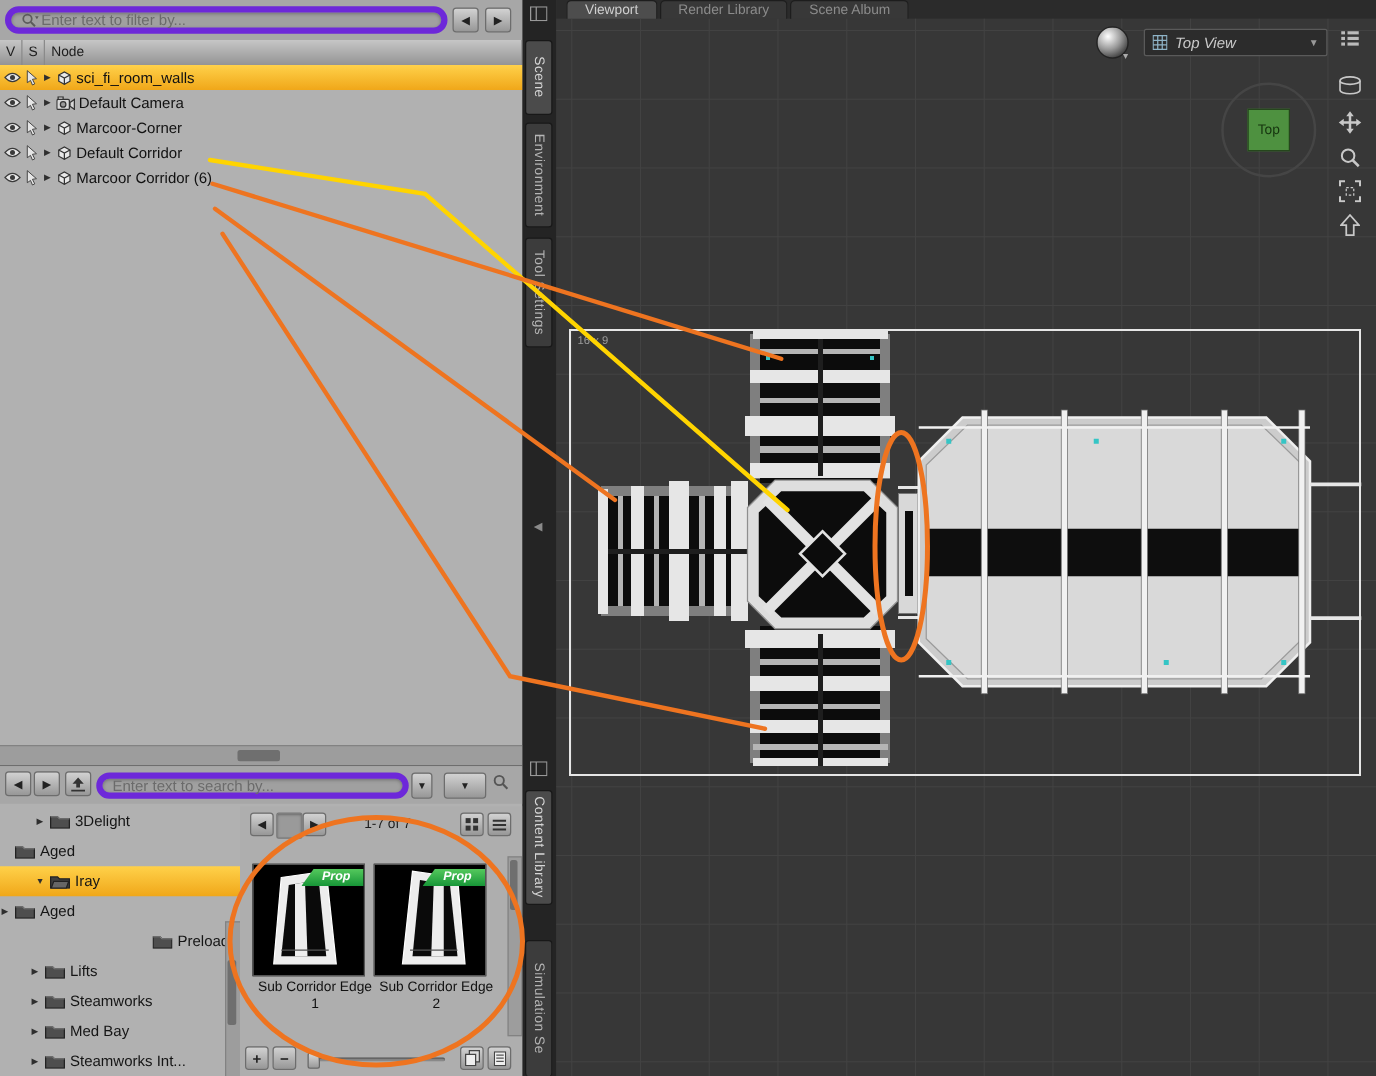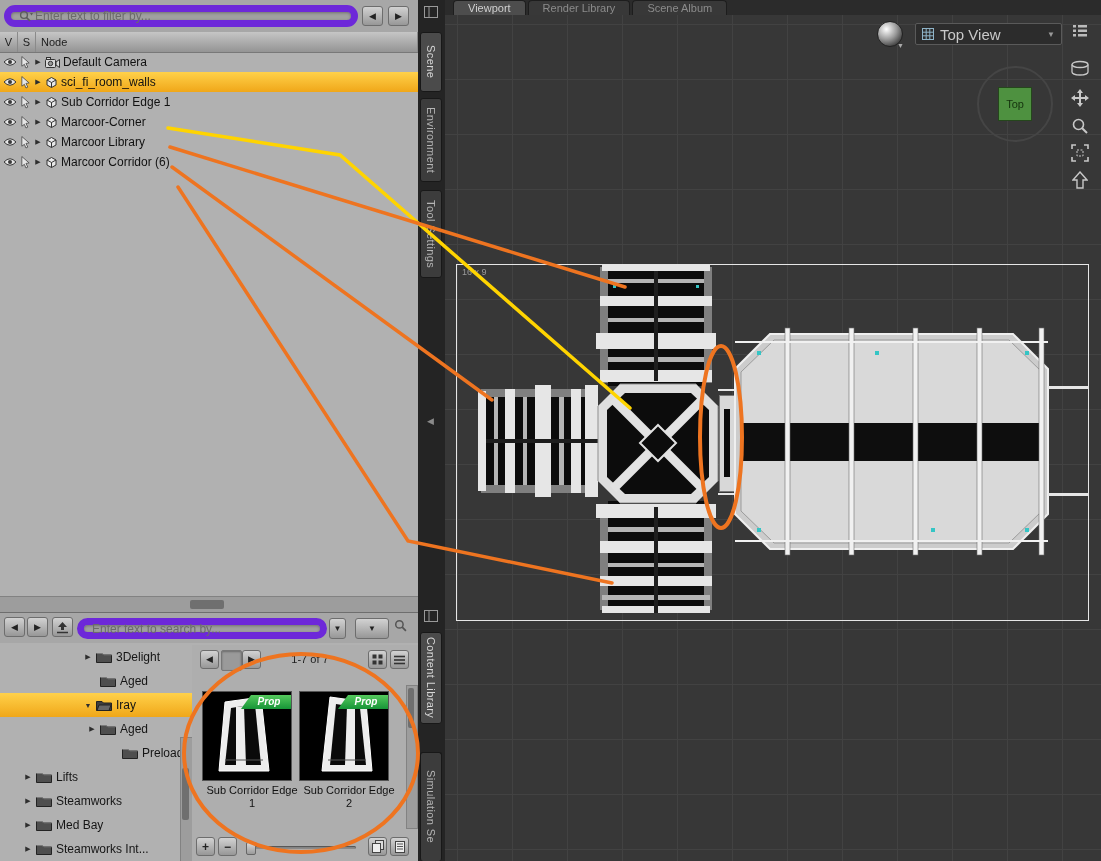--- a/index.html
+++ b/index.html
@@ -5,21 +5,21 @@
   html,body{margin:0;padding:0;}
   body{
     width:1101px;height:861px;position:relative;overflow:hidden;
     background:#383838;font-family:"Liberation Sans",sans-serif;
     -webkit-font-smoothing:antialiased;
   }
   
   .btn{background:linear-gradient(#d2d2d2,#979797);border:1px solid #6d6d6d;border-radius:3px;
        display:flex;align-items:center;justify-content:center;color:#222;box-sizing:border-box;}
   .glyph{font-size:9px;color:#222;line-height:1;}
-  .searchbox{background:#a0a0a0;border:7px solid #6d28d9;border-radius:11px;
+  .searchbox{background:#a0a0a0;border:5px solid #6d28d9;border-radius:11px;
        box-shadow:inset 0 1px 3px rgba(0,0,0,.3);display:flex;align-items:center;box-sizing:border-box;}
   .searchbox input{flex:1;background:transparent;border:none;outline:none;font-size:12px;color:#333;
        font-family:"Liberation Sans",sans-serif;min-width:0;}
   .searchbox input::placeholder{color:#6b6b6b;}
   
   .scene-pane{position:absolute;left:0;top:0;width:418px;height:612px;background:#b1b1b1;}
   .filter-bar{position:absolute;left:0;top:0;width:418px;height:32px;background:#a7a7a7;}
   .filter-box{position:absolute;left:4px;top:5px;width:354px;height:22px;padding:0 8px;}
   .fb-btn{position:absolute;top:6px;width:21px;height:20px;}
   .col-header{position:absolute;left:0;top:32px;width:418px;height:20px;display:flex;
@@ -40,21 +40,21 @@
   .cl-toolbar{position:absolute;left:0;top:0;width:418px;height:30px;background:#a7a7a7;}
   .cl-btn{position:absolute;top:4px;width:21px;height:20px;}
   .cl-search{position:absolute;left:77px;top:5px;width:250px;height:21px;padding:0 6px;}
   .cl-search-dd{position:absolute;left:329px;top:5px;width:17px;height:21px;}
   .cl-combo{position:absolute;left:355px;top:5px;width:34px;height:21px;}
   .cl-mag{position:absolute;left:394px;top:6px;width:20px;height:19px;}
   .cl-body{position:absolute;left:0;top:32px;width:418px;height:217px;}
   .cl-tree{position:absolute;left:0;top:0;width:192px;height:217px;overflow:hidden;}
   .trow{height:24px;display:flex;align-items:center;gap:4px;font-size:12px;color:#151515;}
   .trow.selected{background:linear-gradient(#ffd14a,#f0a719);}
-  .p2{padding-left:24px;} .p3{padding-left:84px;} .p4{padding-left:88px;} .p5{padding-left:110px;}
+  .p2{padding-left:24px;} .p3{padding-left:28px;} .p4{} .p5{padding-left:110px;}
   .tree-scroll{position:absolute;left:180px;top:92px;width:11px;height:125px;background:#9d9d9d;border:1px solid #828282;}
   .tree-thumb{position:absolute;left:1px;top:30px;width:7px;height:52px;background:#6f6f6f;border-radius:2px;}
   .cl-browser{position:absolute;left:192px;top:0;width:226px;height:217px;background:#aeaeae;}
   .bnav{position:absolute;left:0;top:4px;width:226px;height:24px;}
   .bnav-btn{position:absolute;top:1px;width:19px;height:19px;}
   .pager{position:absolute;left:78px;top:4px;width:80px;text-align:center;font-size:11px;color:#1c1c1c;}
   .cards{position:absolute;left:10px;top:46px;}
   .card{position:absolute;top:0;width:100px;}
   .thumb{position:relative;width:88px;height:88px;background:#000;border:1px solid #555;box-sizing:content-box;overflow:hidden;}
   .ribbon{position:absolute;top:3px;right:0;width:50px;height:14px;background:linear-gradient(#55c95d,#169537);
@@ -83,21 +83,21 @@
   .vp-tab.active{background:#4d4d4d;color:#cfcfcf;}
   .vp-canvas{position:absolute;left:0;top:15px;width:656px;height:846px;background:#373737;
        background-image:linear-gradient(#424242 1px,transparent 1px),linear-gradient(90deg,#424242 1px,transparent 1px);
        background-size:55px 55px;background-position:12px 9px;}
   .frame-label{position:absolute;left:17px;top:252px;font-size:9px;color:#9a9a9a;}
   .vp-sphere{position:absolute;left:432px;top:6px;width:24px;height:24px;border-radius:50%;
        background:radial-gradient(circle at 35% 30%,#ffffff,#9a9a9a 45%,#2f2f2f 85%);border:1px solid #222;}
   .vp-sphere-dd{position:absolute;left:452px;top:27px;font-size:7px;color:#aaa;}
   .vp-dd{position:absolute;left:470px;top:8px;width:147px;height:22px;background:#2c2c2c;border:1px solid #5a5a5a;
        border-radius:2px;display:flex;align-items:center;gap:6px;padding:0 6px;box-sizing:border-box;}
-  .vp-dd-label{flex:1;font-size:15px;color:#c9c9c9;}
+  .vp-dd-label{flex:1;font-size:12px;color:#c9c9c9;font-style:italic;}
   .vp-dd-arrow{font-size:8px;color:#999;}
   .vp-pane-icon{position:absolute;left:627px;top:9px;}
   .vp-tool{position:absolute;left:621px;width:27px;height:26px;display:flex;align-items:center;justify-content:center;}
   .gizmo-ring{position:absolute;left:532px;top:51px;width:76px;height:76px;border-radius:50%;border:2px solid #454545;box-sizing:border-box;}
   .gizmo-square{position:absolute;left:553px;top:72px;width:34px;height:34px;background:#4e9140;border:1px solid #25461c;
        display:flex;align-items:center;justify-content:center;font-size:11px;color:#15330e;box-sizing:border-box;}
   .annotations{position:absolute;left:0;top:0;z-index:99;pointer-events:none;}
 </style>
 </head>
 <body>
@@ -123,20 +123,41 @@
   </div>
 
   <div class="col-header">
     <div class="col-cell col-v">V</div>
     <div class="col-cell col-s">S</div>
     <div class="col-cell col-node">Node</div>
   </div>
 
   <div class="node-rows">
 
+    <div class="srow selected">
+      <span class="icn">
+          <svg width="14" height="10" viewBox="0 0 14 10">
+            <path d="M1 5 Q7 -1.5 13 5 Q7 11.5 1 5 Z" fill="#e6e6e6" stroke="#3a3a3a"></path>
+            <circle cx="7" cy="5" r="2" fill="#3a3a3a"></circle>
+          </svg>
+        </span>
+      <span class="icn">
+          <svg width="11" height="13" viewBox="0 0 12 13">
+            <path d="M2 0 L10 7 L6.5 7.5 L8.5 11.5 L6.5 12.5 L4.8 8.5 L2 10.5 Z" fill="#e6e6e6" stroke="#3a3a3a" stroke-width="0.8"></path>
+          </svg>
+        </span>
+      <span class="exp">▶</span>
+      <span class="icn">
+          <svg width="13" height="13" viewBox="0 0 13 13">
+            <path d="M2 4 L6.5 1.5 L11 4 L11 9 L6.5 11.5 L2 9 Z" fill="#e8e8e8" stroke="#333"></path>
+            <path d="M2 4 L6.5 6.5 L11 4 M6.5 6.5 L6.5 11.5" fill="none" stroke="#333"></path>
+          </svg>
+        </span>
+      <span>sci_fi_room_walls</span>
+    </div>
     <div class="srow">
       <span class="icn">
           <svg width="14" height="10" viewBox="0 0 14 10">
             <path d="M1 5 Q7 -1.5 13 5 Q7 11.5 1 5 Z" fill="#e6e6e6" stroke="#3a3a3a"></path>
             <circle cx="7" cy="5" r="2" fill="#3a3a3a"></circle>
           </svg>
         </span>
       <span class="icn">
           <svg width="11" height="13" viewBox="0 0 12 13">
             <path d="M2 0 L10 7 L6.5 7.5 L8.5 11.5 L6.5 12.5 L4.8 8.5 L2 10.5 Z" fill="#e6e6e6" stroke="#3a3a3a" stroke-width="0.8"></path>
@@ -146,103 +167,61 @@
       <span class="icn">
           <svg width="15" height="11" viewBox="0 0 15 11">
             <rect x="0.5" y="2.5" width="10" height="8" rx="1" fill="#d8d8d8" stroke="#333"></rect>
             <circle cx="5.5" cy="6.5" r="2.2" fill="#9a9a9a" stroke="#333"></circle>
             <path d="M11 5 L14.5 2.5 L14.5 10.5 L11 8 Z" fill="#d8d8d8" stroke="#333"></path>
             <rect x="1.5" y="0.5" width="4" height="2" fill="#d8d8d8" stroke="#333"></rect>
           </svg>
         </span>
       <span>Default Camera</span>
     </div>
-    <div class="srow selected">
+    <div class="srow">
       <span class="icn">
           <svg width="14" height="10" viewBox="0 0 14 10">
             <path d="M1 5 Q7 -1.5 13 5 Q7 11.5 1 5 Z" fill="#e6e6e6" stroke="#3a3a3a"></path>
             <circle cx="7" cy="5" r="2" fill="#3a3a3a"></circle>
           </svg>
         </span>
       <span class="icn">
           <svg width="11" height="13" viewBox="0 0 12 13">
             <path d="M2 0 L10 7 L6.5 7.5 L8.5 11.5 L6.5 12.5 L4.8 8.5 L2 10.5 Z" fill="#e6e6e6" stroke="#3a3a3a" stroke-width="0.8"></path>
           </svg>
         </span>
       <span class="exp">▶</span>
       <span class="icn">
           <svg width="13" height="13" viewBox="0 0 13 13">
             <path d="M2 4 L6.5 1.5 L11 4 L11 9 L6.5 11.5 L2 9 Z" fill="#e8e8e8" stroke="#333"></path>
             <path d="M2 4 L6.5 6.5 L11 4 M6.5 6.5 L6.5 11.5" fill="none" stroke="#333"></path>
           </svg>
         </span>
-      <span>sci_fi_room_walls</span>
+      <span>Marcoor-Corner</span>
     </div>
     <div class="srow">
       <span class="icn">
           <svg width="14" height="10" viewBox="0 0 14 10">
             <path d="M1 5 Q7 -1.5 13 5 Q7 11.5 1 5 Z" fill="#e6e6e6" stroke="#3a3a3a"></path>
             <circle cx="7" cy="5" r="2" fill="#3a3a3a"></circle>
           </svg>
         </span>
       <span class="icn">
           <svg width="11" height="13" viewBox="0 0 12 13">
             <path d="M2 0 L10 7 L6.5 7.5 L8.5 11.5 L6.5 12.5 L4.8 8.5 L2 10.5 Z" fill="#e6e6e6" stroke="#3a3a3a" stroke-width="0.8"></path>
           </svg>
         </span>
       <span class="exp">▶</span>
       <span class="icn">
           <svg width="13" height="13" viewBox="0 0 13 13">
             <path d="M2 4 L6.5 1.5 L11 4 L11 9 L6.5 11.5 L2 9 Z" fill="#e8e8e8" stroke="#333"></path>
             <path d="M2 4 L6.5 6.5 L11 4 M6.5 6.5 L6.5 11.5" fill="none" stroke="#333"></path>
           </svg>
         </span>
-      <span>Sub Corridor Edge 1</span>
-    </div>
-    <div class="srow">
-      <span class="icn">
-          <svg width="14" height="10" viewBox="0 0 14 10">
-            <path d="M1 5 Q7 -1.5 13 5 Q7 11.5 1 5 Z" fill="#e6e6e6" stroke="#3a3a3a"></path>
-            <circle cx="7" cy="5" r="2" fill="#3a3a3a"></circle>
-          </svg>
-        </span>
-      <span class="icn">
-          <svg width="11" height="13" viewBox="0 0 12 13">
-            <path d="M2 0 L10 7 L6.5 7.5 L8.5 11.5 L6.5 12.5 L4.8 8.5 L2 10.5 Z" fill="#e6e6e6" stroke="#3a3a3a" stroke-width="0.8"></path>
-          </svg>
-        </span>
-      <span class="exp">▶</span>
-      <span class="icn">
-          <svg width="13" height="13" viewBox="0 0 13 13">
-            <path d="M2 4 L6.5 1.5 L11 4 L11 9 L6.5 11.5 L2 9 Z" fill="#e8e8e8" stroke="#333"></path>
-            <path d="M2 4 L6.5 6.5 L11 4 M6.5 6.5 L6.5 11.5" fill="none" stroke="#333"></path>
-          </svg>
-        </span>
-      <span>Marcoor-Corner</span>
-    </div>
-    <div class="srow">
-      <span class="icn">
-          <svg width="14" height="10" viewBox="0 0 14 10">
-            <path d="M1 5 Q7 -1.5 13 5 Q7 11.5 1 5 Z" fill="#e6e6e6" stroke="#3a3a3a"></path>
-            <circle cx="7" cy="5" r="2" fill="#3a3a3a"></circle>
-          </svg>
-        </span>
-      <span class="icn">
-          <svg width="11" height="13" viewBox="0 0 12 13">
-            <path d="M2 0 L10 7 L6.5 7.5 L8.5 11.5 L6.5 12.5 L4.8 8.5 L2 10.5 Z" fill="#e6e6e6" stroke="#3a3a3a" stroke-width="0.8"></path>
-          </svg>
-        </span>
-      <span class="exp">▶</span>
-      <span class="icn">
-          <svg width="13" height="13" viewBox="0 0 13 13">
-            <path d="M2 4 L6.5 1.5 L11 4 L11 9 L6.5 11.5 L2 9 Z" fill="#e8e8e8" stroke="#333"></path>
-            <path d="M2 4 L6.5 6.5 L11 4 M6.5 6.5 L6.5 11.5" fill="none" stroke="#333"></path>
-          </svg>
-        </span>
-      <span>Marcoor Library</span>
+      <span>Default Corridor</span>
     </div>
     <div class="srow">
       <span class="icn">
           <svg width="14" height="10" viewBox="0 0 14 10">
             <path d="M1 5 Q7 -1.5 13 5 Q7 11.5 1 5 Z" fill="#e6e6e6" stroke="#3a3a3a"></path>
             <circle cx="7" cy="5" r="2" fill="#3a3a3a"></circle>
           </svg>
         </span>
       <span class="icn">
           <svg width="11" height="13" viewBox="0 0 12 13">

